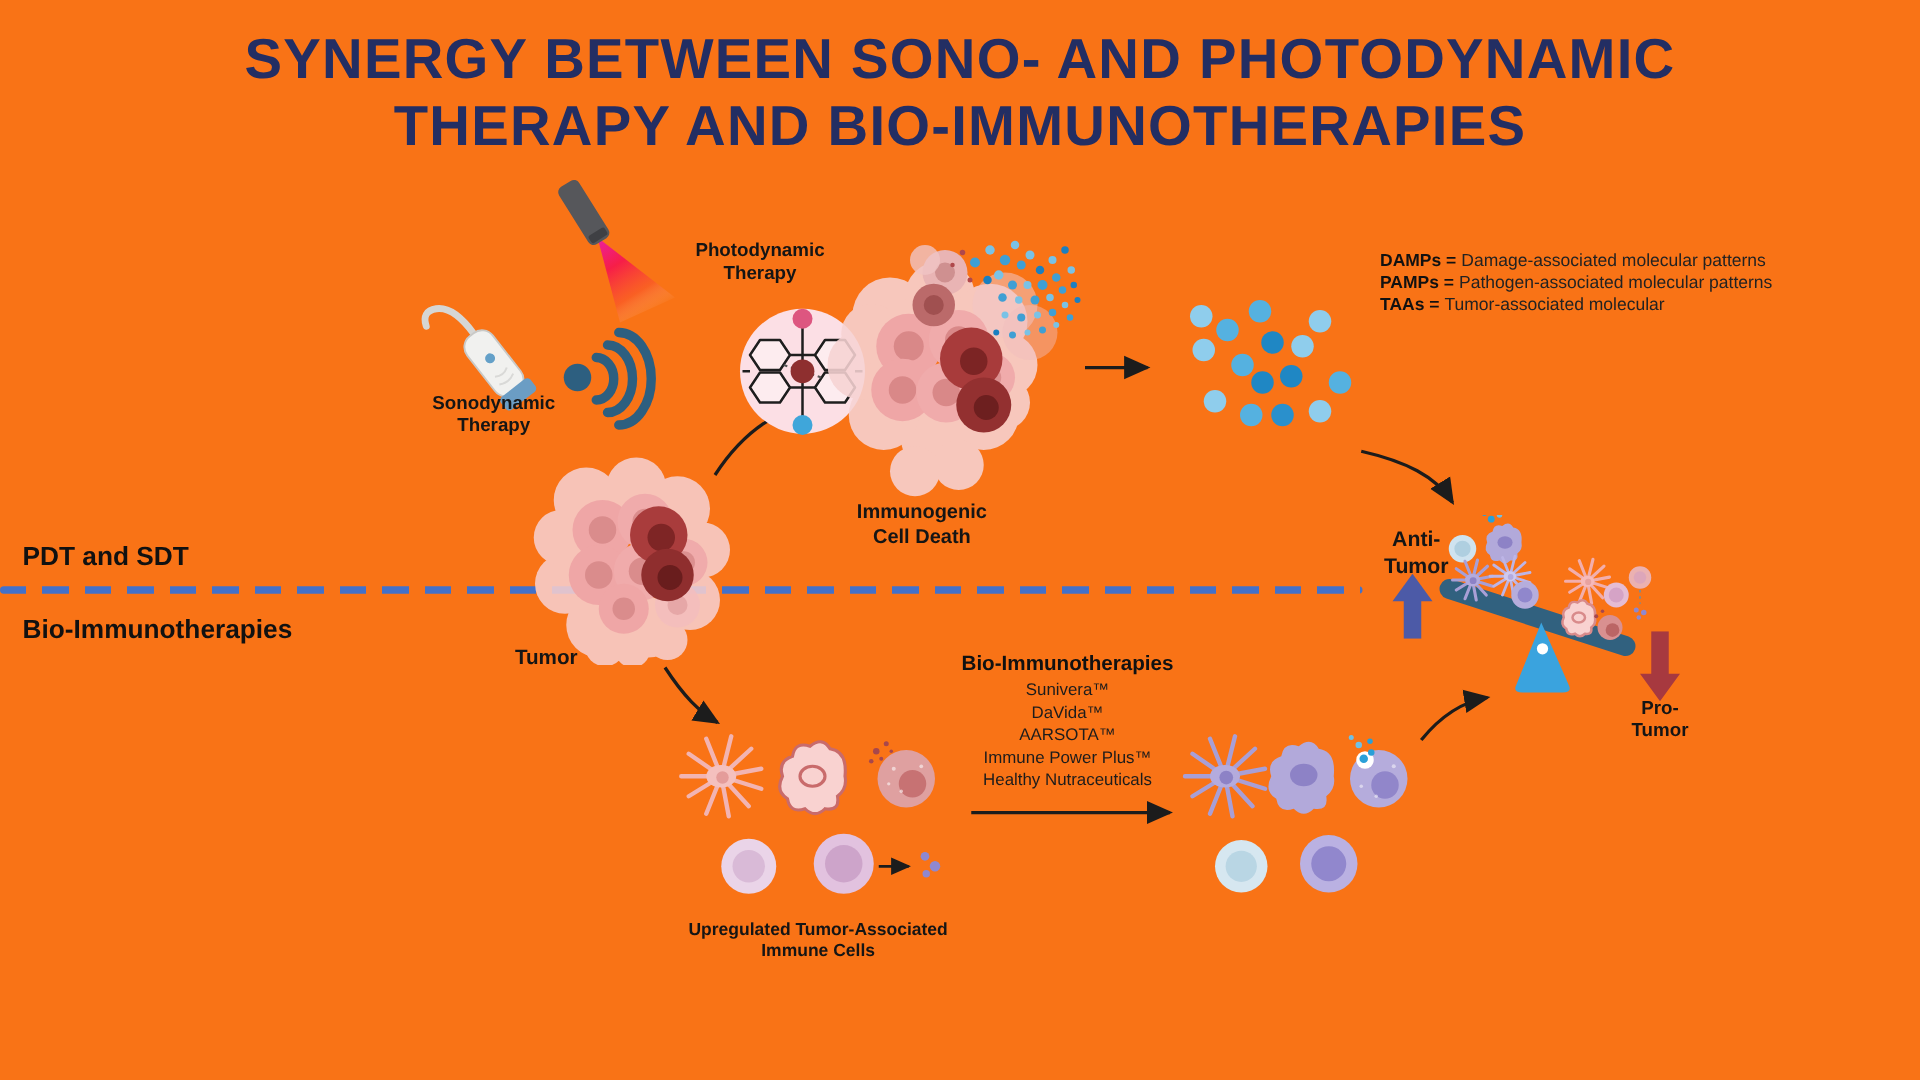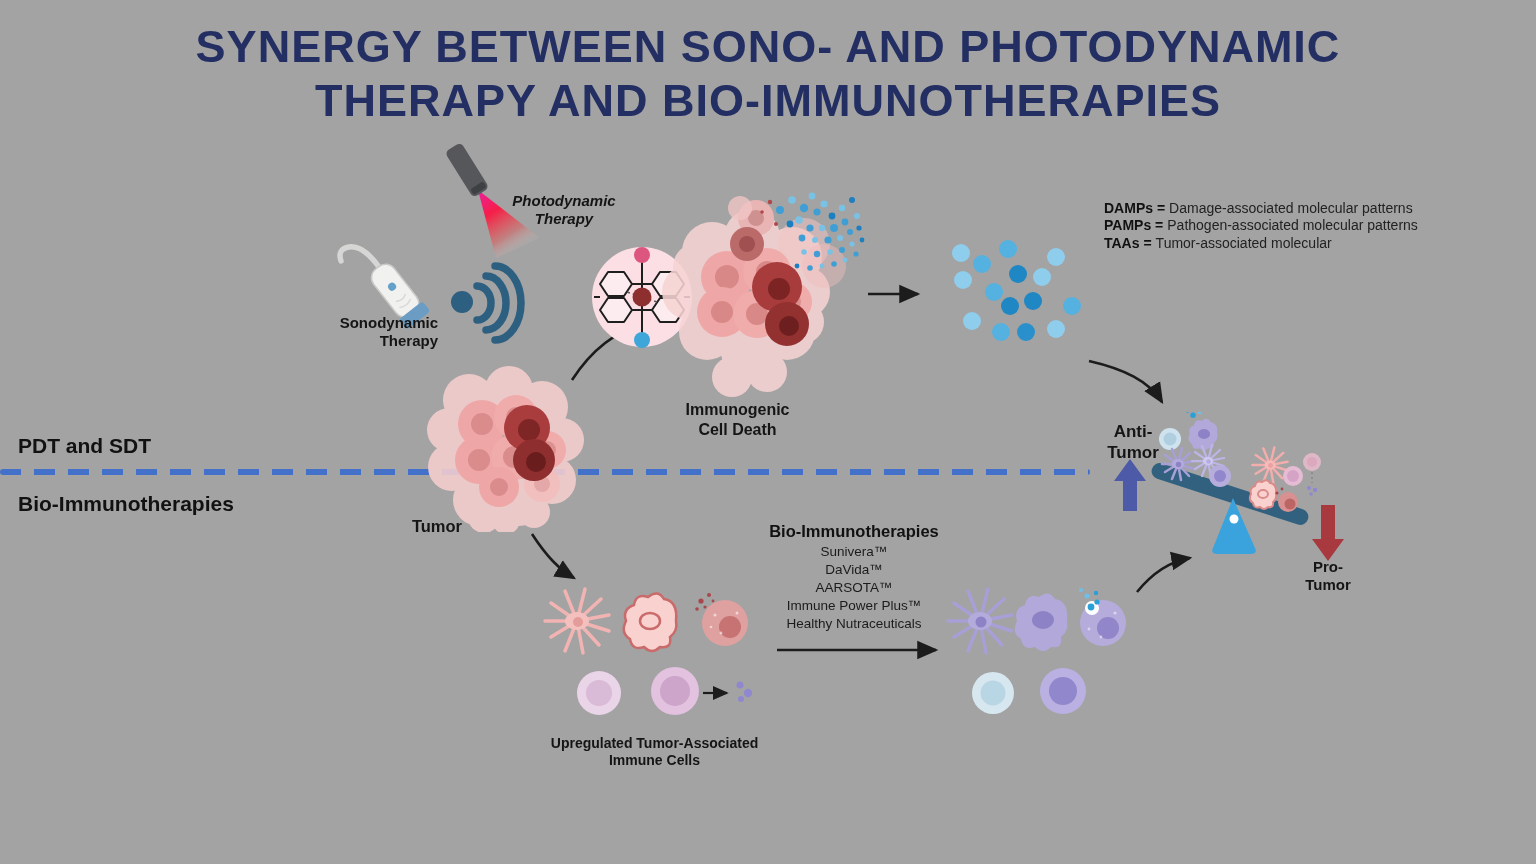--- a/index.html
+++ b/index.html
@@ -1,17 +1,17 @@
 <!DOCTYPE html>
 <html><head>
 <meta charset="utf-8">
 <style>
   html,body{margin:0;padding:0;background:#ffffff;}
   .canvas{
-    position:relative;width:1536px;height:864px;overflow:hidden;background:#a3a3a3;
+    position:relative;width:1536px;height:864px;overflow:hidden;background:#f97316;
     font-family:"Liberation Sans",sans-serif;color:#1a1a1a;
   }
   .abs{position:absolute;}
   .title{
     position:absolute;left:0;top:20px;width:1536px;text-align:center;margin:0;
     font-size:45px;line-height:54px;font-weight:800;letter-spacing:1px;color:#232e63;z-index:3;
   }
   .divider-line{
     position:absolute;left:0;top:469px;width:1090px;height:6px;z-index:0;
     background:repeating-linear-gradient(90deg,#4371c9 0 21px,transparent 21px 34px);
@@ -67,41 +67,41 @@
         <stop offset="0.72" stop-color="#fa3c3c" stop-opacity="0.35"></stop>
         <stop offset="1" stop-color="#ffffff" stop-opacity="0"></stop>
       </linearGradient>
     </defs>
     <polygon points="48,50 66,118 110,98" fill="url(#beamGrad)"></polygon>
     <g transform="translate(37,30) rotate(-32)">
       <rect x="-9.5" y="-27" width="19" height="54" rx="5" fill="#56575b"></rect>
       <rect x="-7.5" y="18" width="15" height="7" rx="2" fill="#3f4044"></rect>
     </g>
   </svg>
-  <div class="node-label" style="left:504px;top:192px;width:120px;font-size:15px;font-style:italic;">Photodynamic Therapy</div>
+  <div class="node-label" style="left:548px;top:192px;width:120px;font-size:15px;">Photodynamic Therapy</div>
 
   <svg class="abs z2" style="left:335px;top:235px;" width="115" height="115" viewBox="0 0 115 115">
     <path d="M 44,32 Q 28,10 14,12 Q 2,14 6,26" stroke="#d6d6d4" stroke-width="5.5" stroke-linecap="round" fill="none"></path>
     <g transform="translate(62,58) rotate(-38)">
       <rect x="-13" y="-32" width="26" height="58" rx="11" fill="#f1f1ef" stroke="#c9c9c7" stroke-width="1.5"></rect>
       <rect x="-15" y="22" width="30" height="13" rx="3.5" fill="#6b9dc4"></rect>
       <circle cx="0" cy="-8" r="4" fill="#64a0c8"></circle>
       <path d="M -6,6 Q 0,10 6,6" stroke="#d9d9d7" stroke-width="1.6" fill="none"></path>
       <path d="M -7,13 Q 0,17 7,13" stroke="#d9d9d7" stroke-width="1.6" fill="none"></path>
     </g>
   </svg>
   <svg class="abs z2" style="left:450px;top:255px;" width="78" height="95" viewBox="0 0 78 95">
     <circle cx="12" cy="47" r="11" fill="#2d5f80"></circle>
     <g stroke="#2d5f80" stroke-width="7.5" stroke-linecap="round" fill="none">
       <path d="M 27,31 A 14,17 0 0 1 27,65"></path>
       <path d="M 36,21 A 20,27 0 0 1 36,75"></path>
       <path d="M 45,11 A 26,37 0 0 1 45,85"></path>
     </g>
   </svg>
-  <div class="node-label" style="left:320px;top:314px;width:118px;font-size:15px;text-align:right;">Sonodynamic Therapy</div>
+  <div class="node-label" style="left:336px;top:314px;width:118px;font-size:15px;">Sonodynamic Therapy</div>
 
   <svg class="abs z2" style="left:585px;top:243px;" width="115" height="112" viewBox="0 0 115 112">
     <circle cx="57" cy="54" r="50" fill="#fcdfe5"></circle>
     <g stroke="#1e1e1e" stroke-width="2" fill="rgba(255,255,255,0.4)" stroke-linejoin="round">
       <polygon points="15,41 23,29 39,29 47,41 39,53 23,53"></polygon>
       <polygon points="67,41 75,29 91,29 99,41 91,53 75,53"></polygon>
       <polygon points="15,67 23,55 39,55 47,67 39,79 23,79"></polygon>
       <polygon points="67,67 75,55 91,55 99,67 91,79 75,79"></polygon>
       <line x1="47" y1="41" x2="67" y2="41" fill="none"></line>
       <line x1="47" y1="67" x2="67" y2="67" fill="none"></line>

